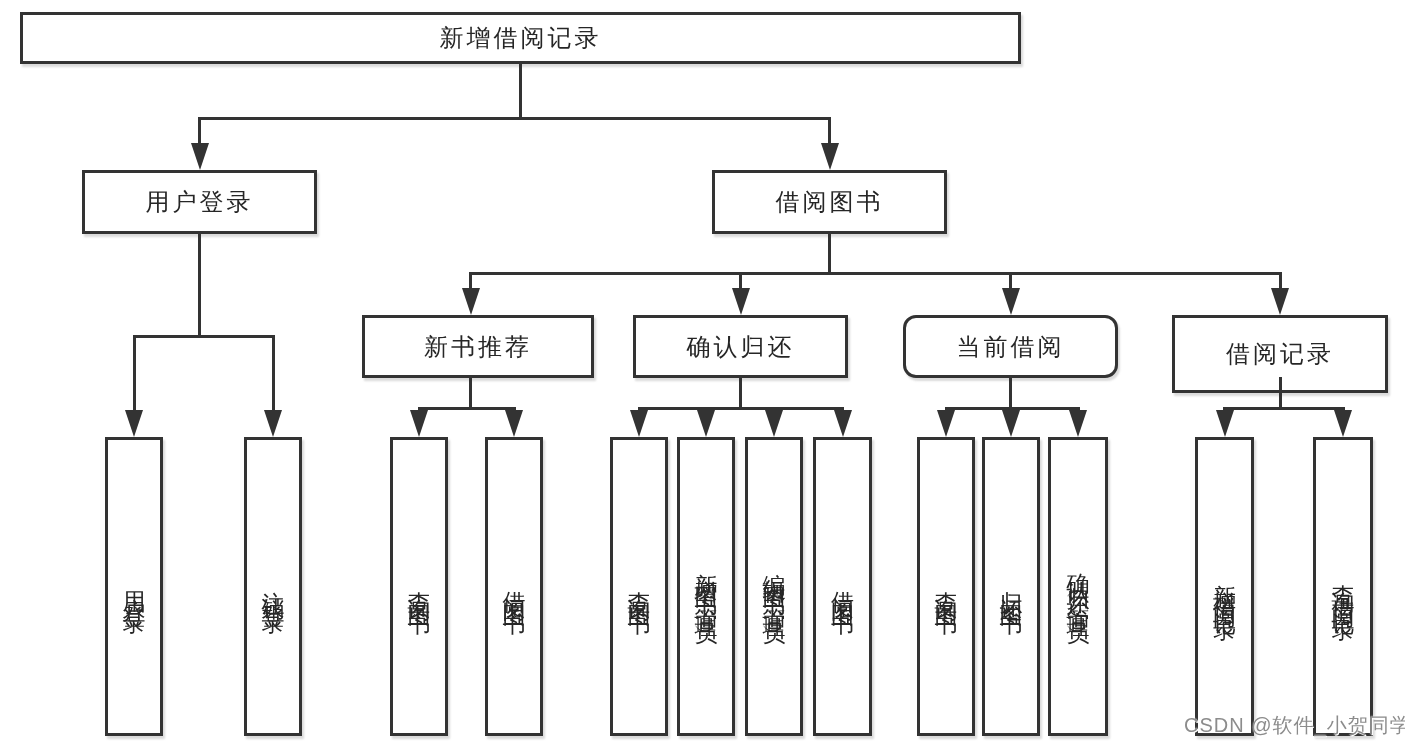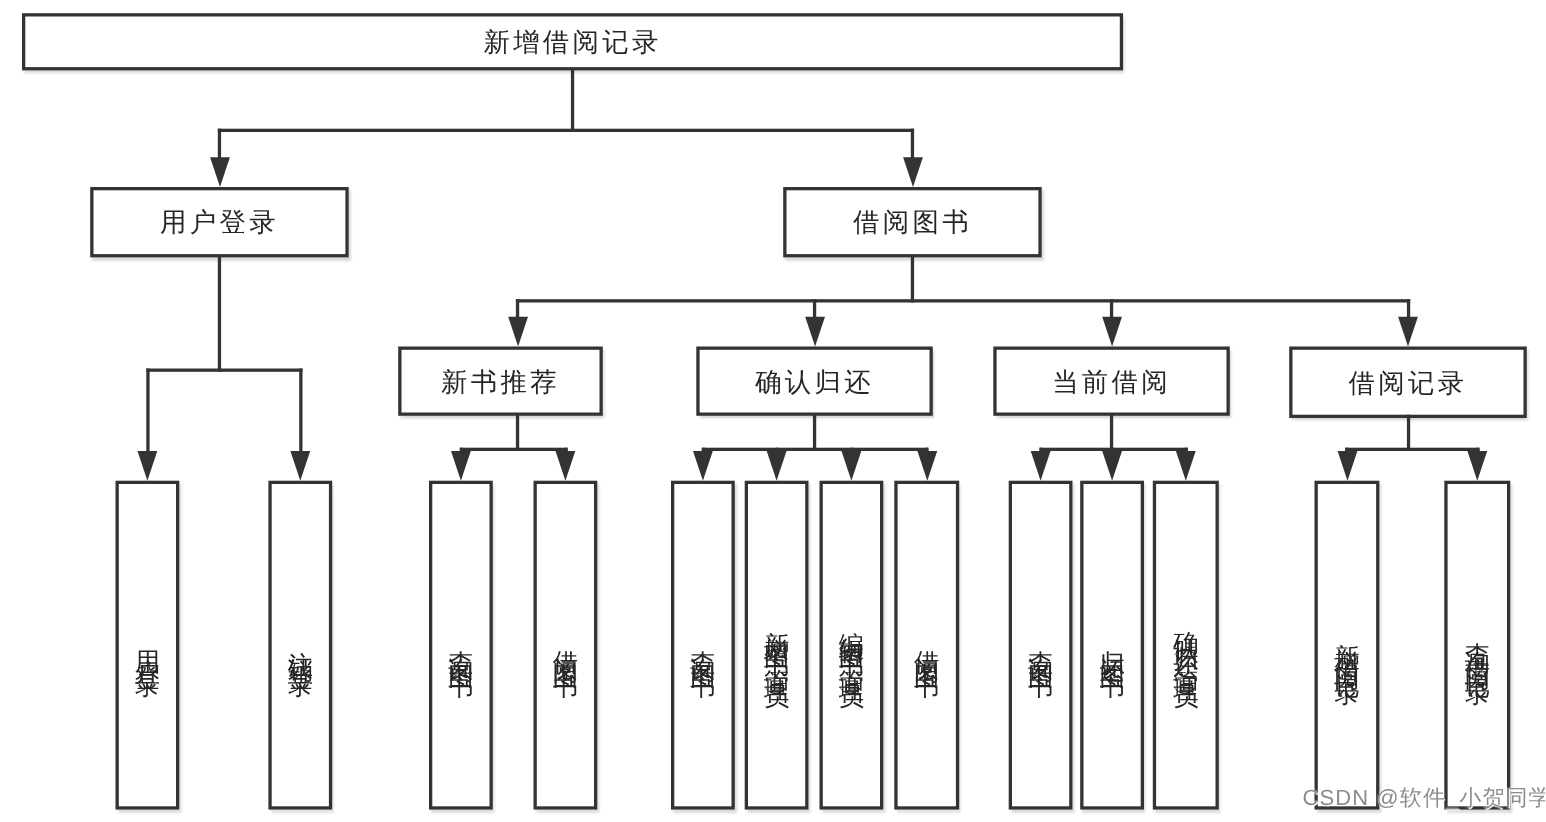--- a/index.html
+++ b/index.html
@@ -72,30 +72,30 @@
   <div class="watermark">CSDN @软件_小贺同学</div>
 <div class="node horiz" style="left: 20px; top: 12px; width: 1001px; height: 52px;">
       <span class="node-label">新增借阅记录</span>
     </div>
     <div class="node horiz" style="left: 82px; top: 170px; width: 235px; height: 64px;">
       <span class="node-label">用户登录</span>
     </div>
     <div class="node horiz" style="left: 712px; top: 170px; width: 235px; height: 64px;">
       <span class="node-label">借阅图书</span>
     </div>
-    <div class="node horiz" style="left: 362px; top: 315px; width: 186px; height: 63px; font-family: Liberation Mono, monospace;">
+    <div class="node horiz" style="left: 362px; top: 315px; width: 232px; height: 63px; font-family: Liberation Mono, monospace;">
       <span class="node-label">新书推荐</span>
     </div>
     <div class="node horiz" style="left: 633px; top: 315px; width: 215px; height: 63px;">
       <span class="node-label">确认归还</span>
     </div>
-    <div class="node horiz" style="left: 903px; top: 315px; width: 215px; height: 63px;">
+    <div class="node horiz" style="left: 903px; top: 315px; width: 215px; height: 63px; border-radius: 13px;">
       <span class="node-label">当前借阅</span>
     </div>
-    <div class="node horiz" style="left: 1172px; top: 315px; width: 216px; height: 65px;">
+    <div class="node horiz" style="left: 1172px; top: 315px; width: 216px; height: 78px;">
       <span class="node-label">借阅记录</span>
     </div>
     <div class="node vert" style="left: 105px; top: 437px; width: 58px; height: 299px;">
       <span class="node-label">用户登录</span>
     </div>
     <div class="node vert" style="left: 244px; top: 437px; width: 58px; height: 299px;">
       <span class="node-label">注销登录</span>
     </div>
     <div class="node vert" style="left: 390px; top: 437px; width: 58px; height: 299px;">
       <span class="node-label">查询图书</span>

